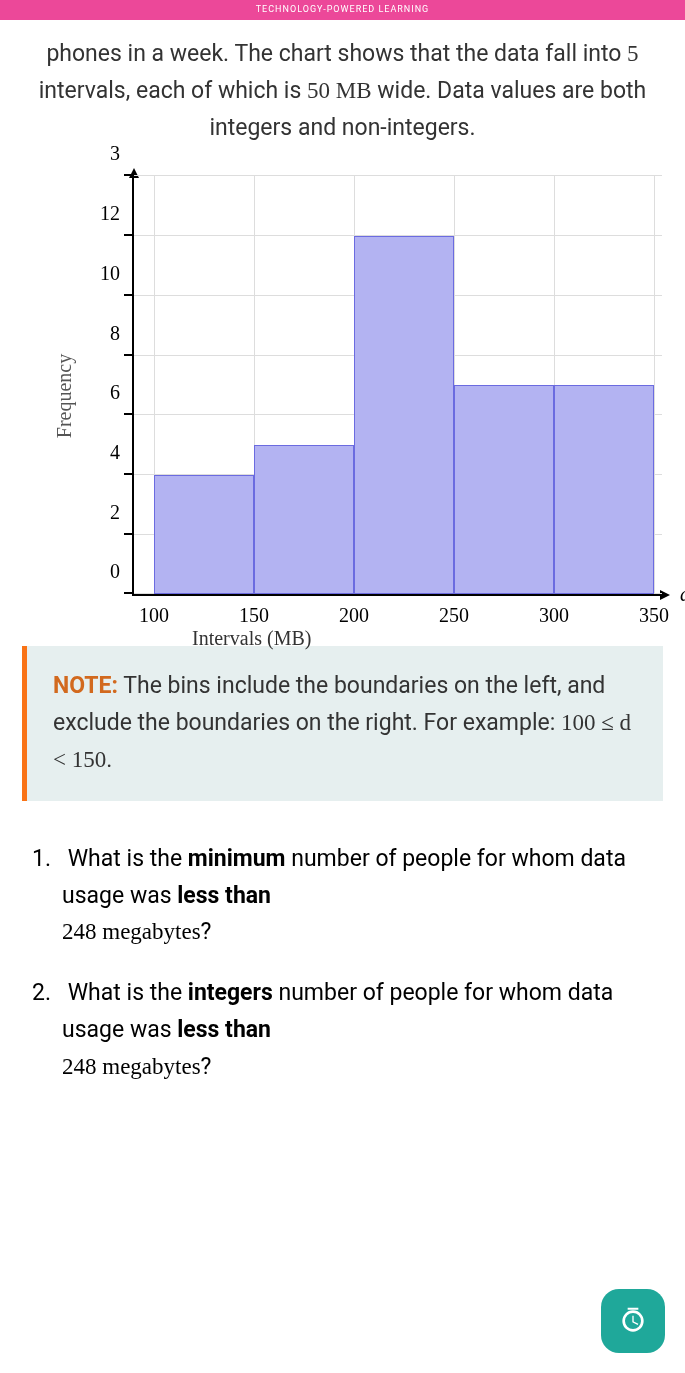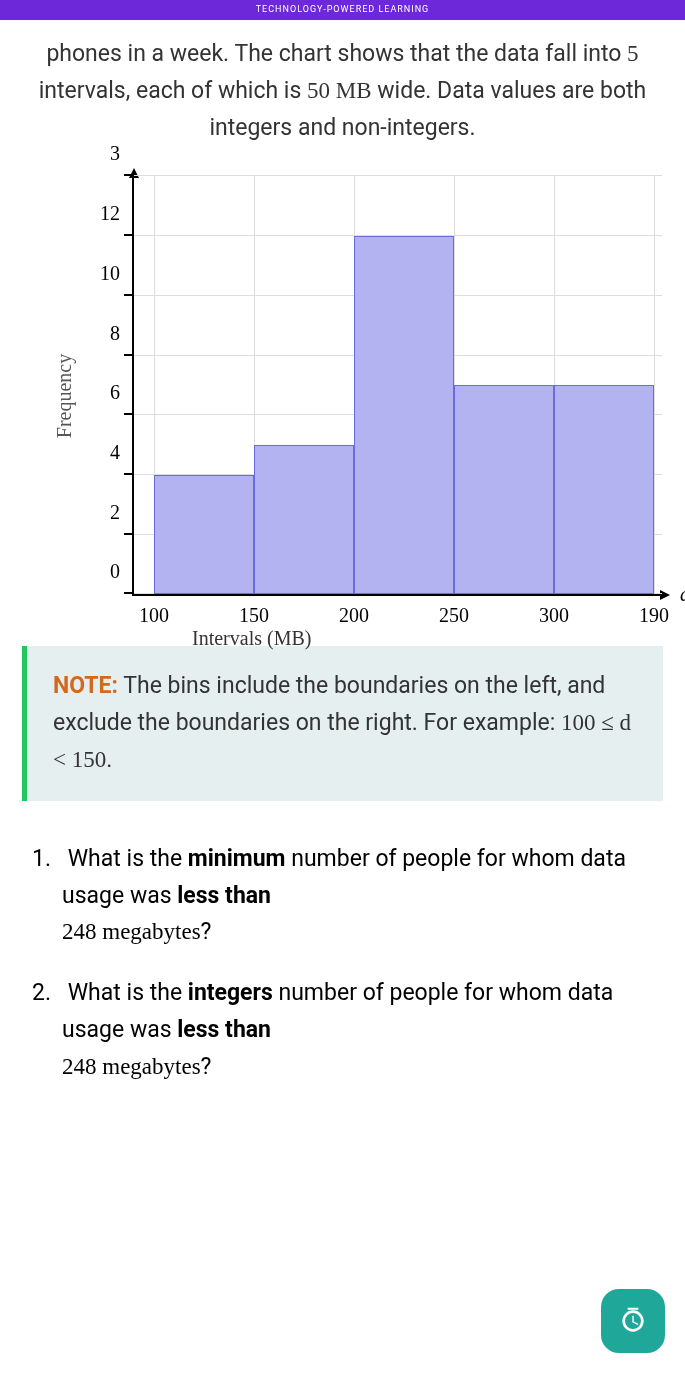--- a/index.html
+++ b/index.html
@@ -6,21 +6,21 @@
       margin: 0;
       padding: 0;
       box-sizing: border-box;
     }
     body {
       font-family: -apple-system, BlinkMacSystemFont, "Segoe UI", Roboto, sans-serif;
       background: #fff;
       width: 685px;
     }
     .header-bar {
-      background: #6d28d9;
+      background: #ec4899;
       color: #fff;
       text-align: center;
       padding: 4px 0 6px;
       font-size: 9px;
       letter-spacing: 1px;
     }
     .content {
       padding: 16px 22px;
     }
     .intro-text {
@@ -125,21 +125,21 @@
     .d-label {
       position: absolute;
       bottom: -12px;
       right: -28px;
       font-family: "Times New Roman", serif;
       font-style: italic;
       font-size: 20px;
     }
     .note-box {
       background: #e6efef;
-      border-left: 5px solid #22c55e;
+      border-left: 5px solid #f97316;
       padding: 22px 26px;
       margin: 20px 0 40px;
       font-size: 23px;
       line-height: 1.6;
       color: #333;
     }
     .note-label {
       color: #d2691e;
       font-weight: bold;
     }
@@ -238,21 +238,21 @@
         <div style="position:absolute;bottom:0;top:0;left:220px;width:1px;background:#ddd;z-index:-1"></div>
         <div style="position:absolute;bottom:0;top:0;left:320px;width:1px;background:#ddd;z-index:-1"></div>
         <div style="position:absolute;bottom:0;top:0;left:420px;width:1px;background:#ddd;z-index:-1"></div>
         <div style="position:absolute;bottom:0;top:0;left:520px;width:1px;background:#ddd;z-index:-1"></div>
 
         <div class="x-tick-label" style="left:20px">100</div>
         <div class="x-tick-label" style="left:120px">150</div>
         <div class="x-tick-label" style="left:220px">200</div>
         <div class="x-tick-label" style="left:320px">250</div>
         <div class="x-tick-label" style="left:420px">300</div>
-        <div class="x-tick-label" style="left:520px">190</div>
+        <div class="x-tick-label" style="left:520px">350</div>
       </div>
       <div class="x-axis-label">Intervals (MB)</div>
     </div>
   </div>
 
   <div class="note-box">
     <span class="note-label">NOTE:</span><span> The bins include the boundaries on the left, and exclude the boundaries on the right. For example: </span><span class="math-font">100 ≤ d &lt; 150</span><span>.</span>
   </div>
 
   <div class="questions">

